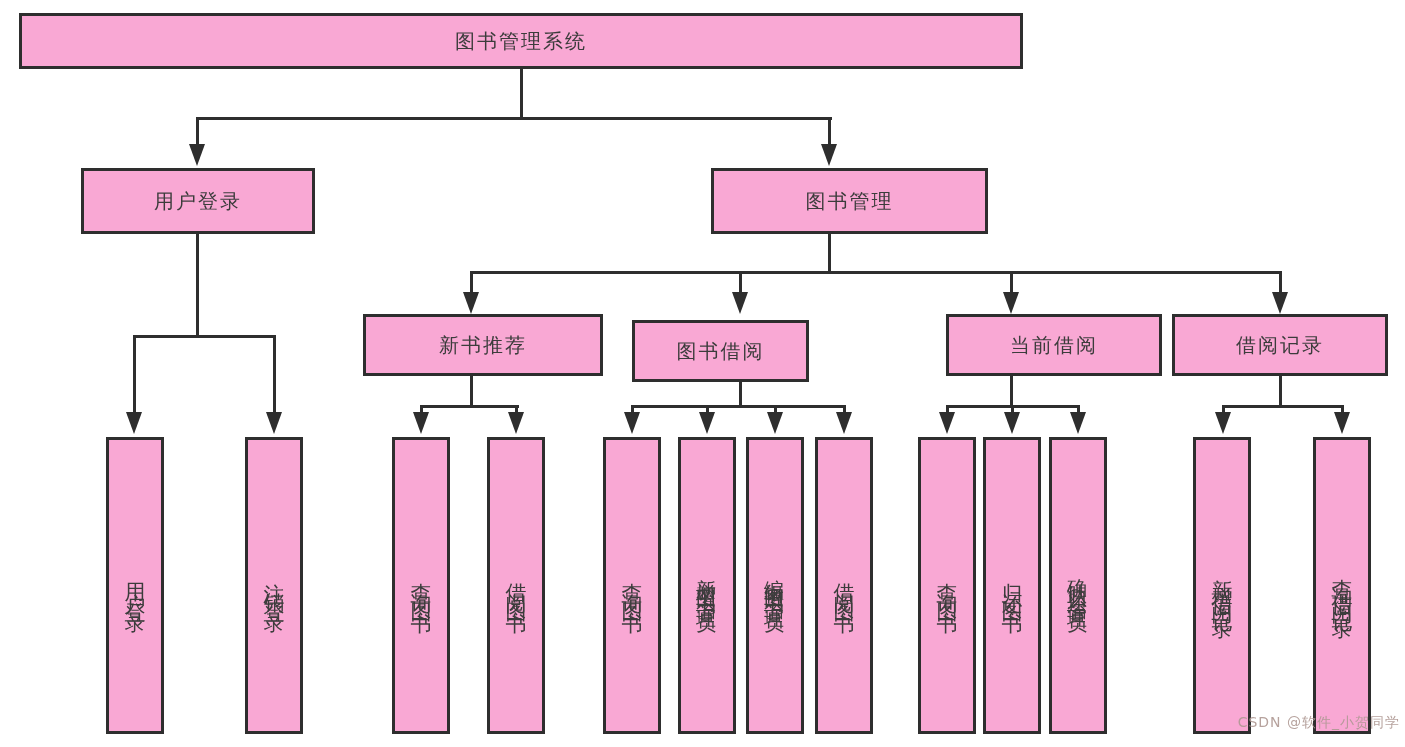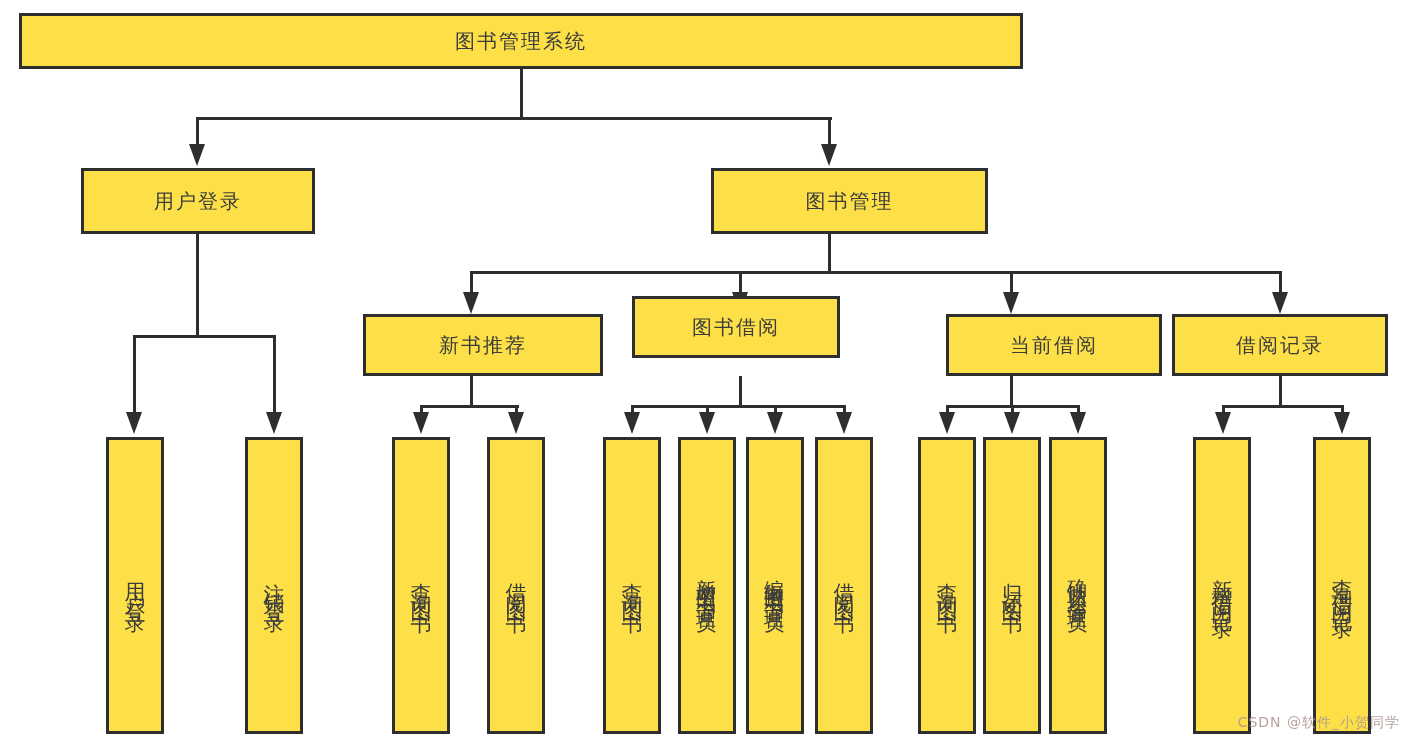--- a/index.html
+++ b/index.html
@@ -7,21 +7,21 @@
     position:relative;
     width:1405px;height:747px;
     background:#ffffff;
     font-family:"DejaVu Sans","Liberation Sans",sans-serif;
     overflow:hidden;
   }
   .box{
     position:absolute;
     box-sizing:border-box;
     border:3px solid #2e2e2e;
-    background:#fde047;
+    background:#f9a8d4;
     display:flex;align-items:center;justify-content:center;
     color:#3c3c3c;
   }
   .hlabel{font-size:20px;letter-spacing:2px;white-space:nowrap;}
   .vbox span{
     writing-mode:vertical-rl;
     text-orientation:mixed;
     color:#3c3c3c;
     white-space:nowrap;
   }
@@ -117,21 +117,21 @@
   <div class="box" style="left:81px;top:168px;width:234px;height:66px;">
     <span class="hlabel">用户登录</span>
   </div>
   <div class="box" style="left:711px;top:168px;width:277px;height:66px;">
     <span class="hlabel">图书管理</span>
   </div>
 
   <div class="box" style="left:363px;top:314px;width:240px;height:62px;">
     <span class="hlabel">新书推荐</span>
   </div>
-  <div class="box" style="left:632px;top:296px;width:208px;height:62px;font-family:Liberation Serif, serif;">
+  <div class="box" style="left:632px;top:320px;width:177px;height:62px;font-family:Liberation Serif, serif;">
     <span class="hlabel">图书借阅</span>
   </div>
   <div class="box" style="left:903px;top:314px;width:216px;height:62px;margin-left:43px;">
     <span class="hlabel">当前借阅</span>
   </div>
   <div class="box" style="left:1172px;top:314px;width:216px;height:62px;">
     <span class="hlabel">借阅记录</span>
   </div>
 
   <div class="box vbox vt4" style="left:106px;top:437px;width:58px;height:297px;">

